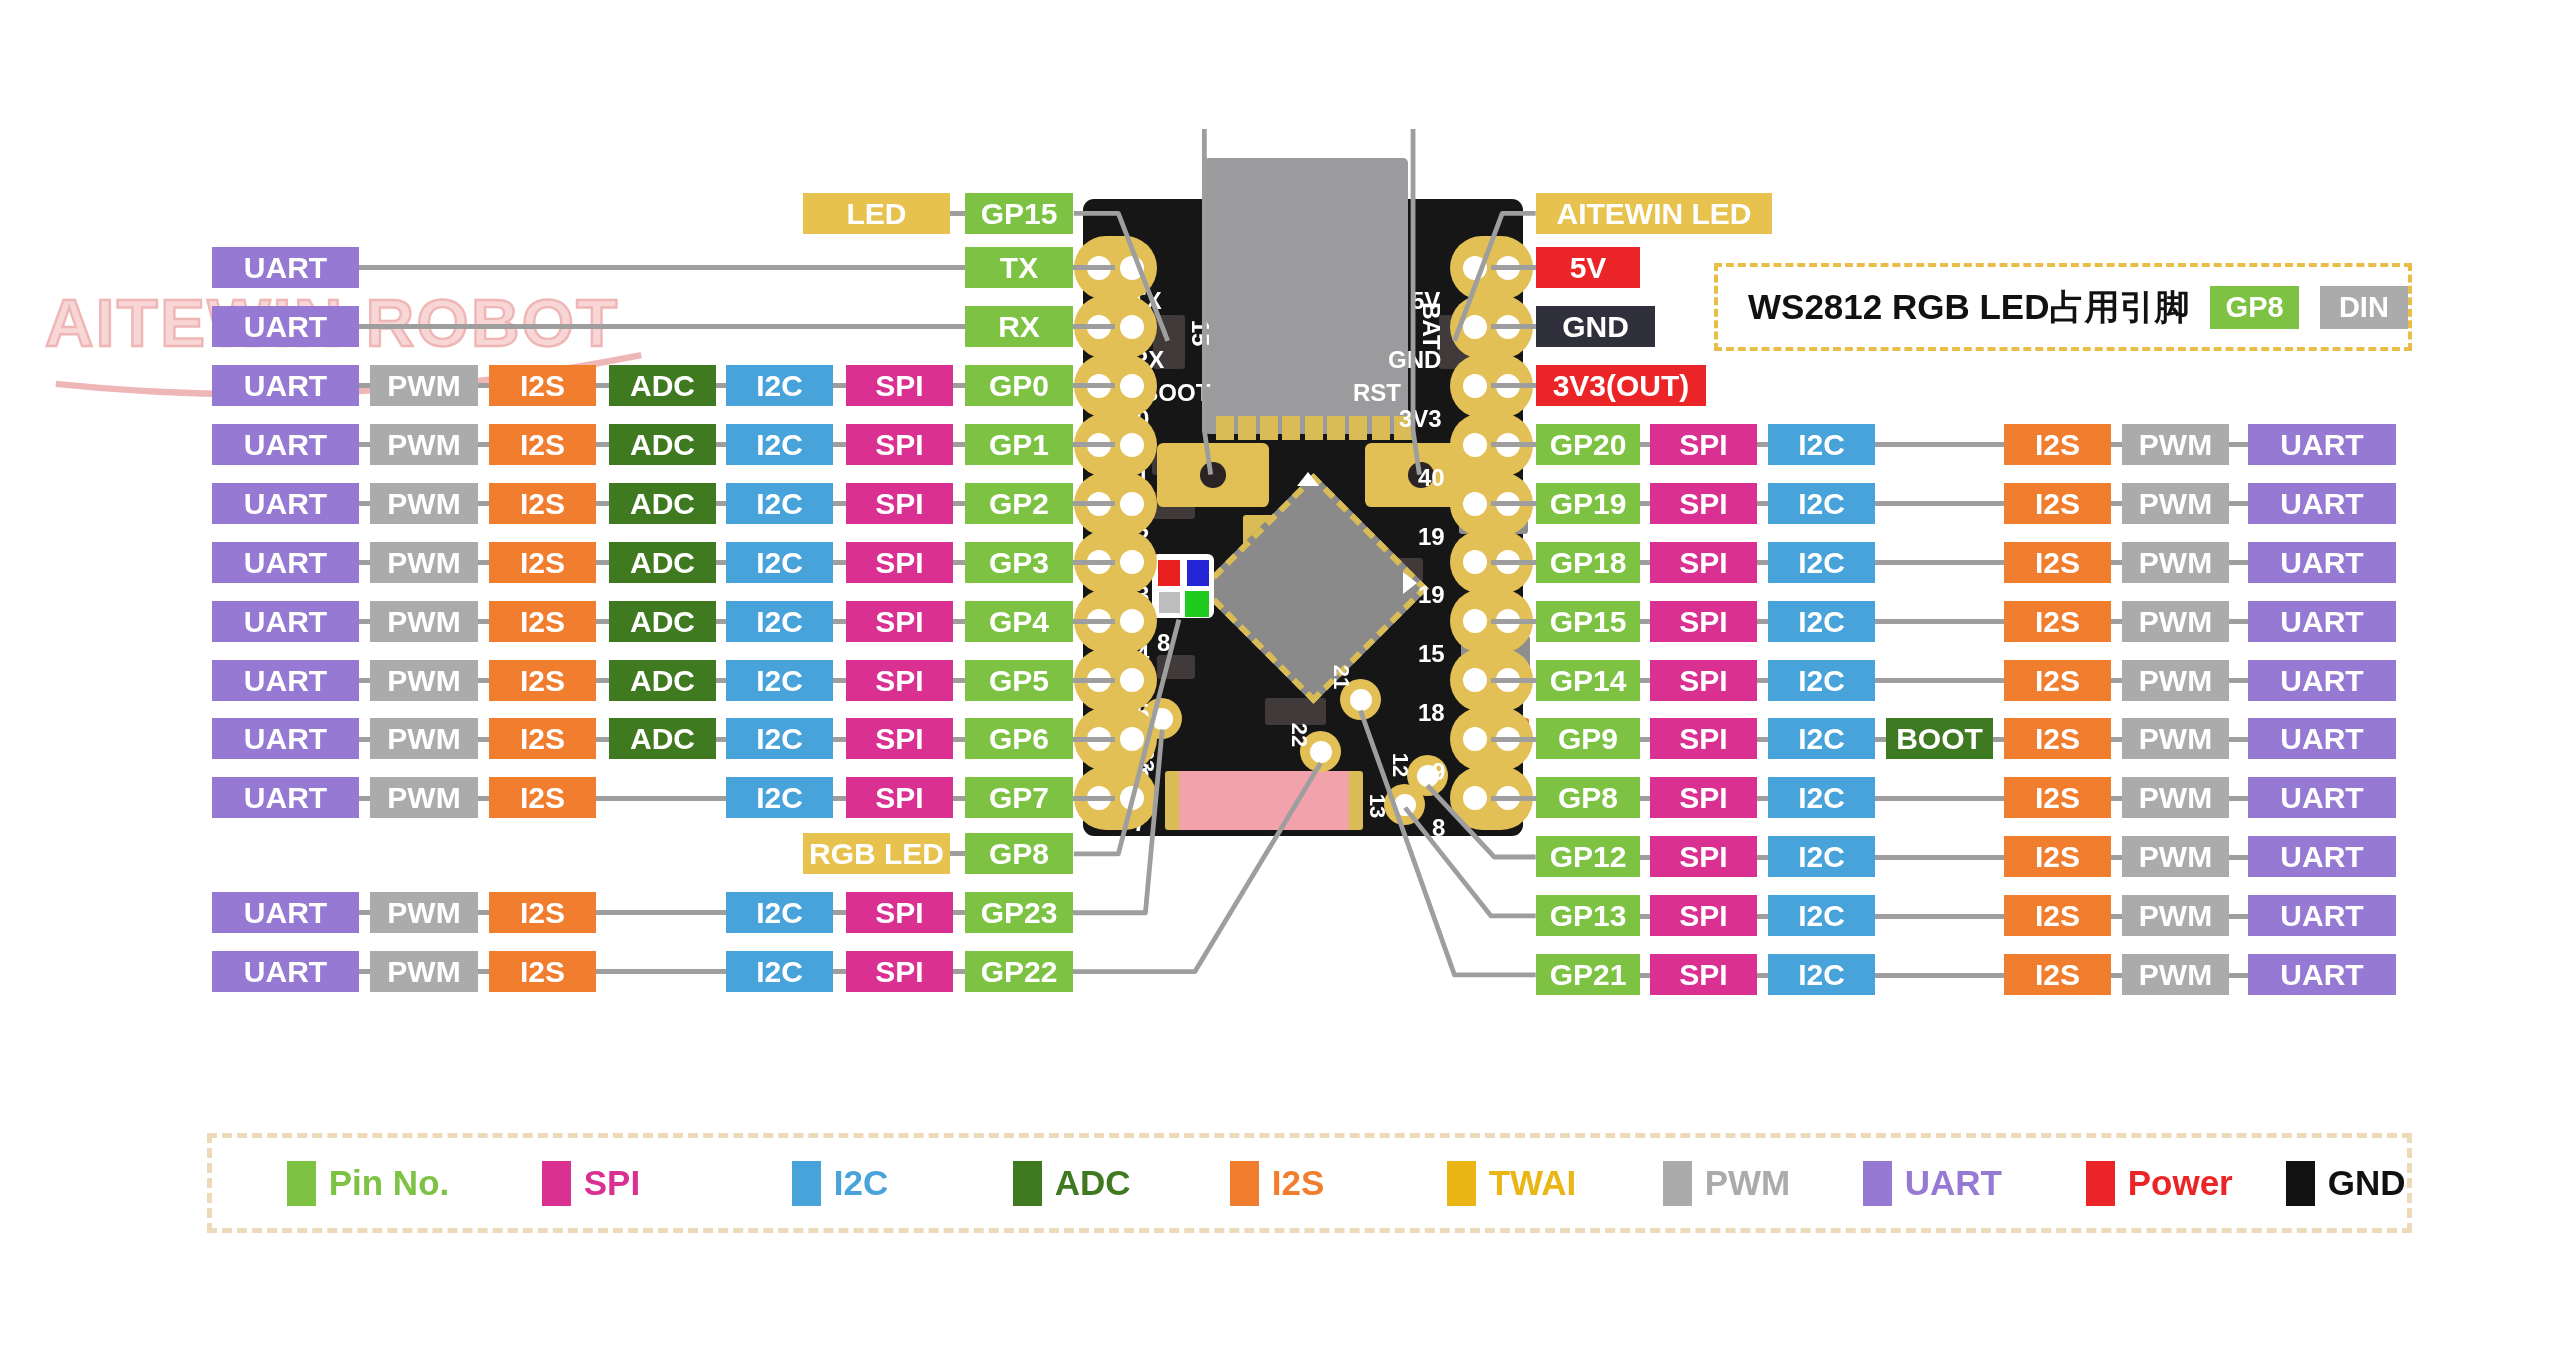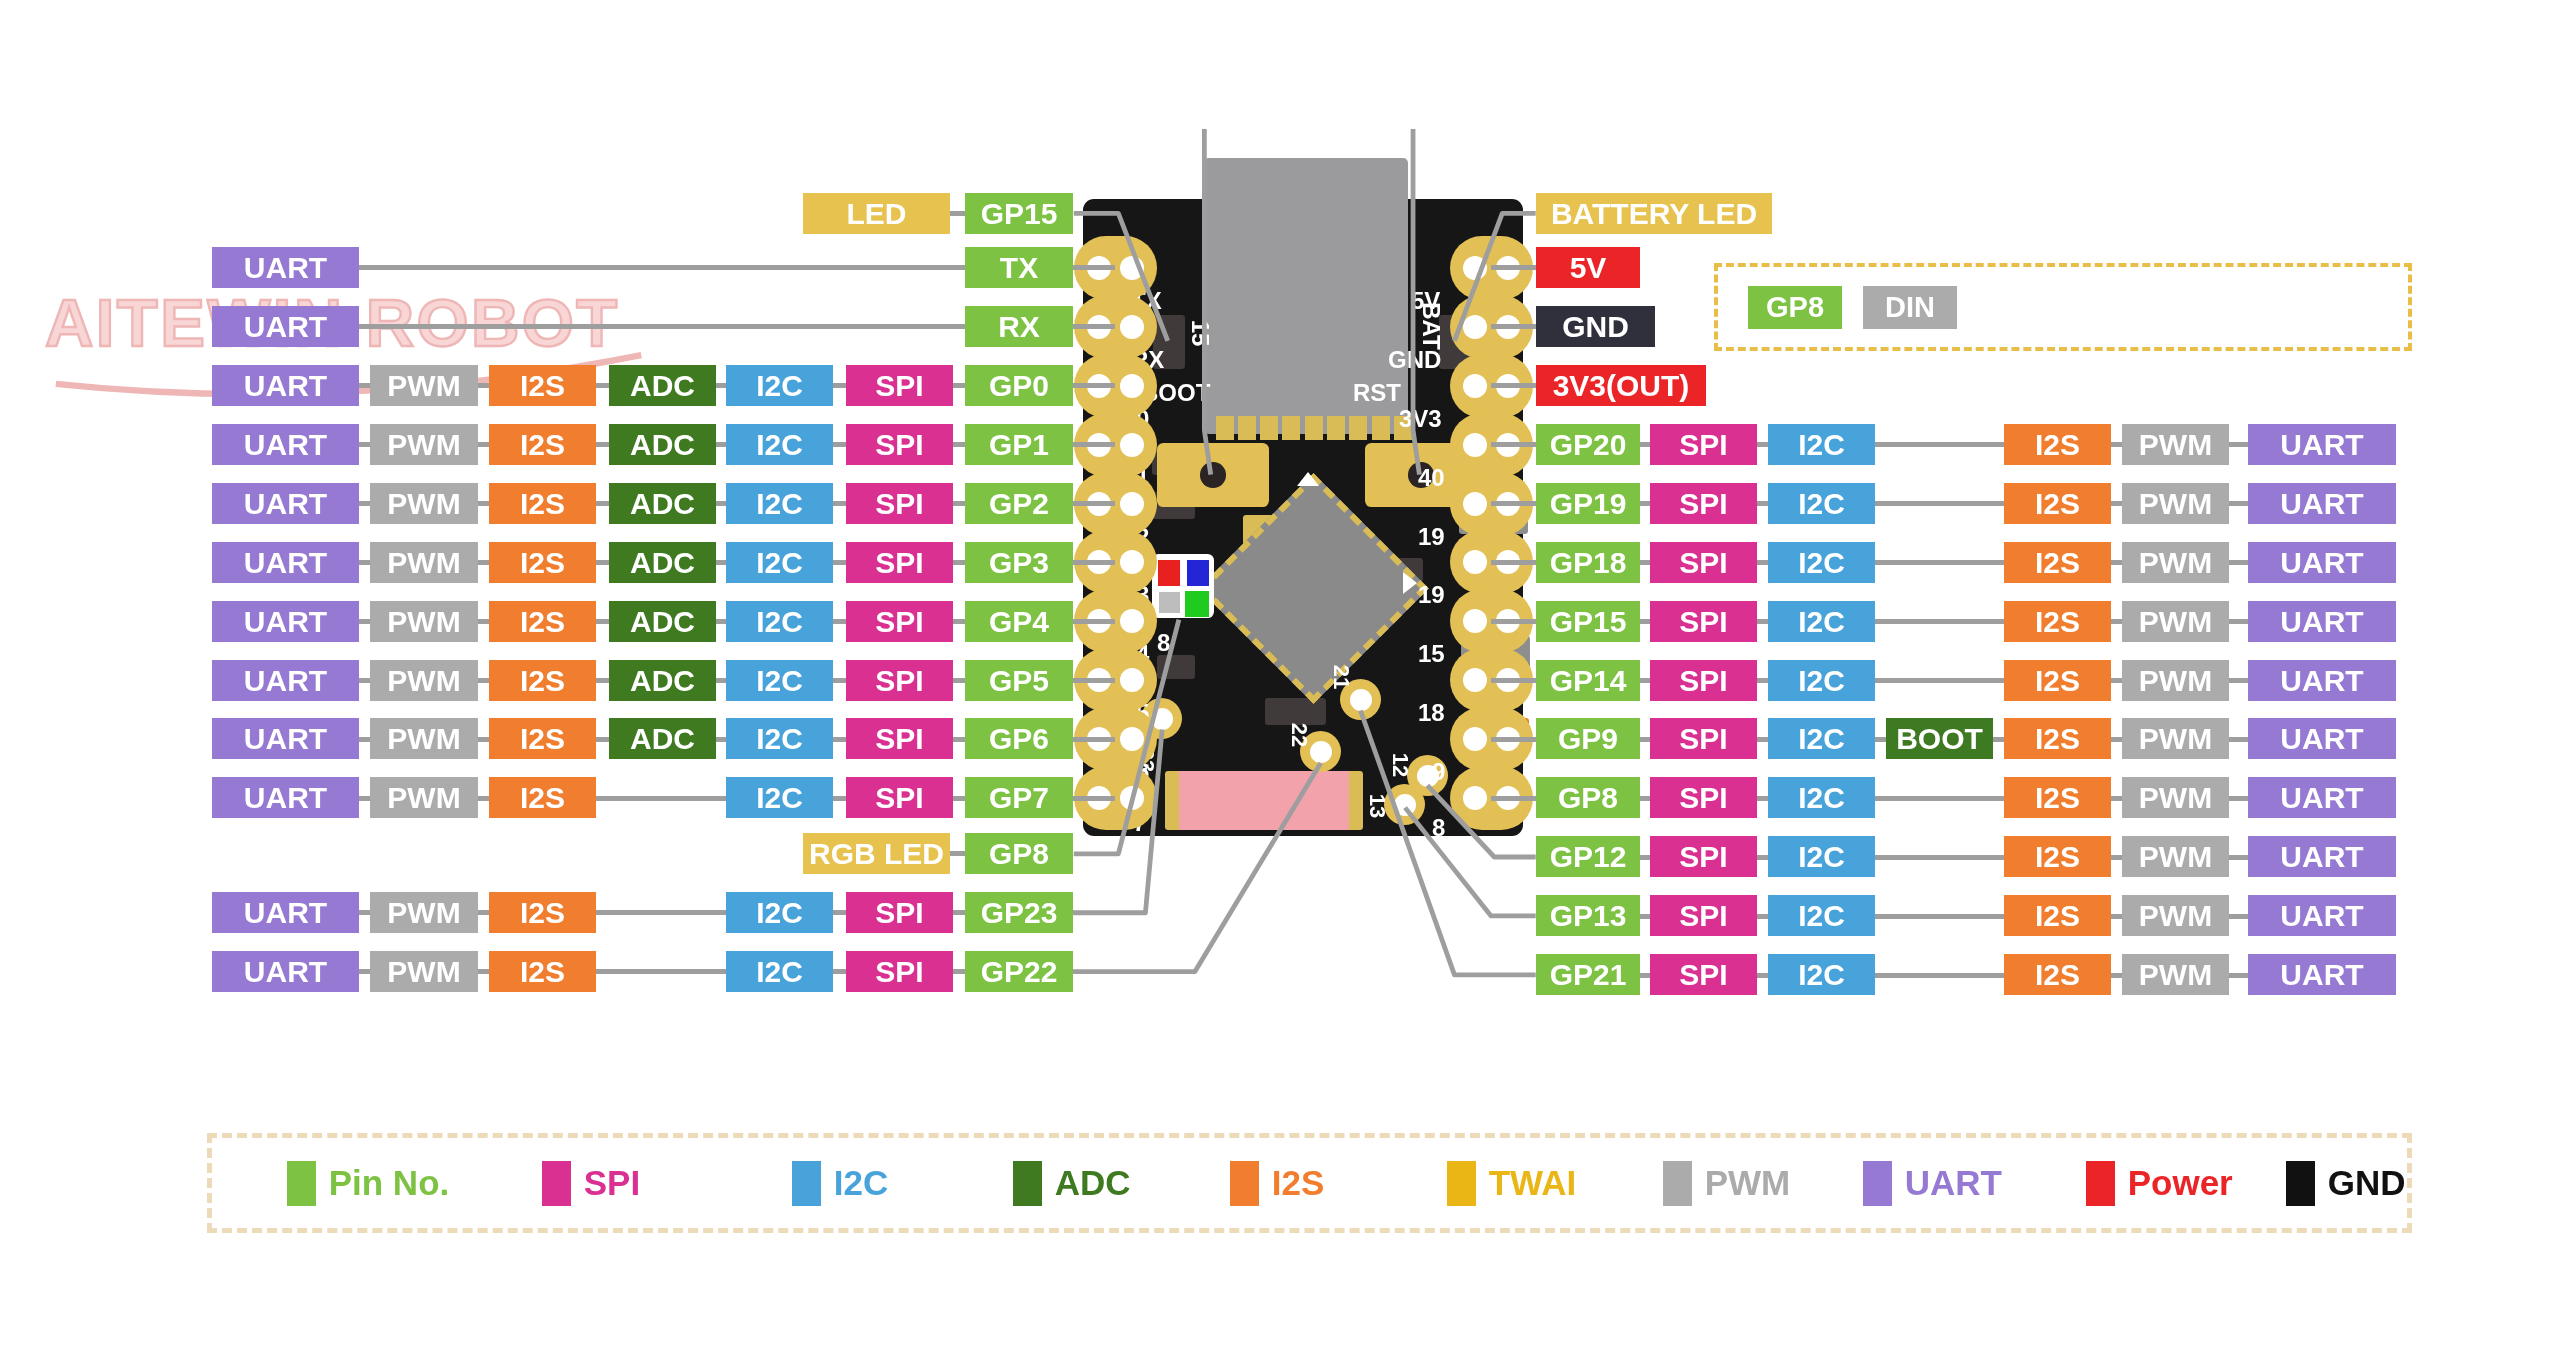--- a/index.html
+++ b/index.html
@@ -34,20 +34,21 @@
     <path d="M 70 482 Q 430 520 805 446" stroke="#EFB6B6" stroke-width="8" fill="none"></path>
   </svg>
 
   <div id="board"></div>
   <div id="usb"></div>
 
   <div id="boot-tag" class="tag">BOOT</div>
   <div id="rst-tag" class="tag">RST</div>
 
   <div id="note-box">
+    <span class="note-text">WS2812 RGB LED占用引脚</span>
   <div class="chip-box" style="background: rgb(125, 194, 67);">GP8</div>
       <div class="chip-box" style="background: rgb(171, 171, 171);">DIN</div>
     </div>
 
   <div id="legend-box"></div>
 
   <svg id="leads" width="2576" height="1354" viewBox="0 0 3234 1700">
       <polyline points="1348,268 1404,268 1466,428" fill="none" stroke="#9E9E9E" stroke-width="6" stroke-linejoin="round"></polyline>
       <polyline points="1348,1072 1404,1072 1480,778" fill="none" stroke="#9E9E9E" stroke-width="6" stroke-linejoin="round"></polyline>
       <polyline points="1348,1146 1438,1146 1459,916" fill="none" stroke="#9E9E9E" stroke-width="6" stroke-linejoin="round"></polyline>
@@ -181,21 +182,21 @@
     <div style="position: absolute; left: 726px; top: 892px; width: 107px; height: 41px; background: rgb(72, 163, 219); color: rgb(255, 255, 255); font: 700 30px / 41px &quot;Liberation Sans&quot;, sans-serif; text-align: center; z-index: 6; white-space: nowrap;">I2C</div>
     <div style="position: absolute; left: 846px; top: 892px; width: 107px; height: 41px; background: rgb(218, 48, 146); color: rgb(255, 255, 255); font: 700 30px / 41px &quot;Liberation Sans&quot;, sans-serif; text-align: center; z-index: 6; white-space: nowrap;">SPI</div>
     <div style="position: absolute; left: 965px; top: 892px; width: 108px; height: 41px; background: rgb(125, 194, 67); color: rgb(255, 255, 255); font: 700 30px / 41px &quot;Liberation Sans&quot;, sans-serif; text-align: center; z-index: 6; white-space: nowrap;">GP23</div>
     <div style="position: absolute; left: 239px; top: 969px; width: 835px; height: 4.8px; background: rgb(158, 158, 158); z-index: 4;"></div>
     <div style="position: absolute; left: 212px; top: 951px; width: 147px; height: 41px; background: rgb(149, 121, 210); color: rgb(255, 255, 255); font: 700 30px / 41px &quot;Liberation Sans&quot;, sans-serif; text-align: center; z-index: 6; white-space: nowrap;">UART</div>
     <div style="position: absolute; left: 370px; top: 951px; width: 108px; height: 41px; background: rgb(171, 171, 171); color: rgb(255, 255, 255); font: 700 30px / 41px &quot;Liberation Sans&quot;, sans-serif; text-align: center; z-index: 6; white-space: nowrap;">PWM</div>
     <div style="position: absolute; left: 489px; top: 951px; width: 107px; height: 41px; background: rgb(240, 126, 46); color: rgb(255, 255, 255); font: 700 30px / 41px &quot;Liberation Sans&quot;, sans-serif; text-align: center; z-index: 6; white-space: nowrap;">I2S</div>
     <div style="position: absolute; left: 726px; top: 951px; width: 107px; height: 41px; background: rgb(72, 163, 219); color: rgb(255, 255, 255); font: 700 30px / 41px &quot;Liberation Sans&quot;, sans-serif; text-align: center; z-index: 6; white-space: nowrap;">I2C</div>
     <div style="position: absolute; left: 846px; top: 951px; width: 107px; height: 41px; background: rgb(218, 48, 146); color: rgb(255, 255, 255); font: 700 30px / 41px &quot;Liberation Sans&quot;, sans-serif; text-align: center; z-index: 6; white-space: nowrap;">SPI</div>
     <div style="position: absolute; left: 965px; top: 951px; width: 108px; height: 41px; background: rgb(125, 194, 67); color: rgb(255, 255, 255); font: 700 30px / 41px &quot;Liberation Sans&quot;, sans-serif; text-align: center; z-index: 6; white-space: nowrap;">GP22</div>
-    <div style="position: absolute; left: 1536px; top: 193px; width: 236px; height: 41px; background: rgb(231, 194, 79); color: rgb(255, 255, 255); font: 700 30px / 41px &quot;Liberation Sans&quot;, sans-serif; text-align: center; z-index: 6; white-space: nowrap;">BATTERY LED</div>
+    <div style="position: absolute; left: 1536px; top: 193px; width: 236px; height: 41px; background: rgb(231, 194, 79); color: rgb(255, 255, 255); font: 700 30px / 41px &quot;Liberation Sans&quot;, sans-serif; text-align: center; z-index: 6; white-space: nowrap;">AITEWIN LED</div>
     <div style="position: absolute; left: 1491px; top: 265px; width: 102px; height: 4.8px; background: rgb(158, 158, 158); z-index: 4;"></div>
     <div style="position: absolute; left: 1450px; top: 236px; width: 83px; height: 64px; background: rgb(226, 192, 85); border-radius: 32px; z-index: 3;">
       <div style="position: absolute; left: 12.7px; top: 20px; width: 24px; height: 24px; background: rgb(255, 255, 255); border-radius: 50%;"></div>
       <div style="position: absolute; left: 46px; top: 20px; width: 24px; height: 24px; background: rgb(255, 255, 255); border-radius: 50%;"></div>
     </div>
     <div style="position: absolute; left: 1536px; top: 247px; width: 104px; height: 41px; background: rgb(235, 36, 40); color: rgb(255, 255, 255); font: 700 30px / 41px &quot;Liberation Sans&quot;, sans-serif; text-align: center; z-index: 6; white-space: nowrap;">5V</div>
     <div style="position: absolute; left: 1491px; top: 324px; width: 102px; height: 4.8px; background: rgb(158, 158, 158); z-index: 4;"></div>
     <div style="position: absolute; left: 1450px; top: 295px; width: 83px; height: 64px; background: rgb(226, 192, 85); border-radius: 32px; z-index: 3;">
       <div style="position: absolute; left: 12.7px; top: 20px; width: 24px; height: 24px; background: rgb(255, 255, 255); border-radius: 50%;"></div>
       <div style="position: absolute; left: 46px; top: 20px; width: 24px; height: 24px; background: rgb(255, 255, 255); border-radius: 50%;"></div>

